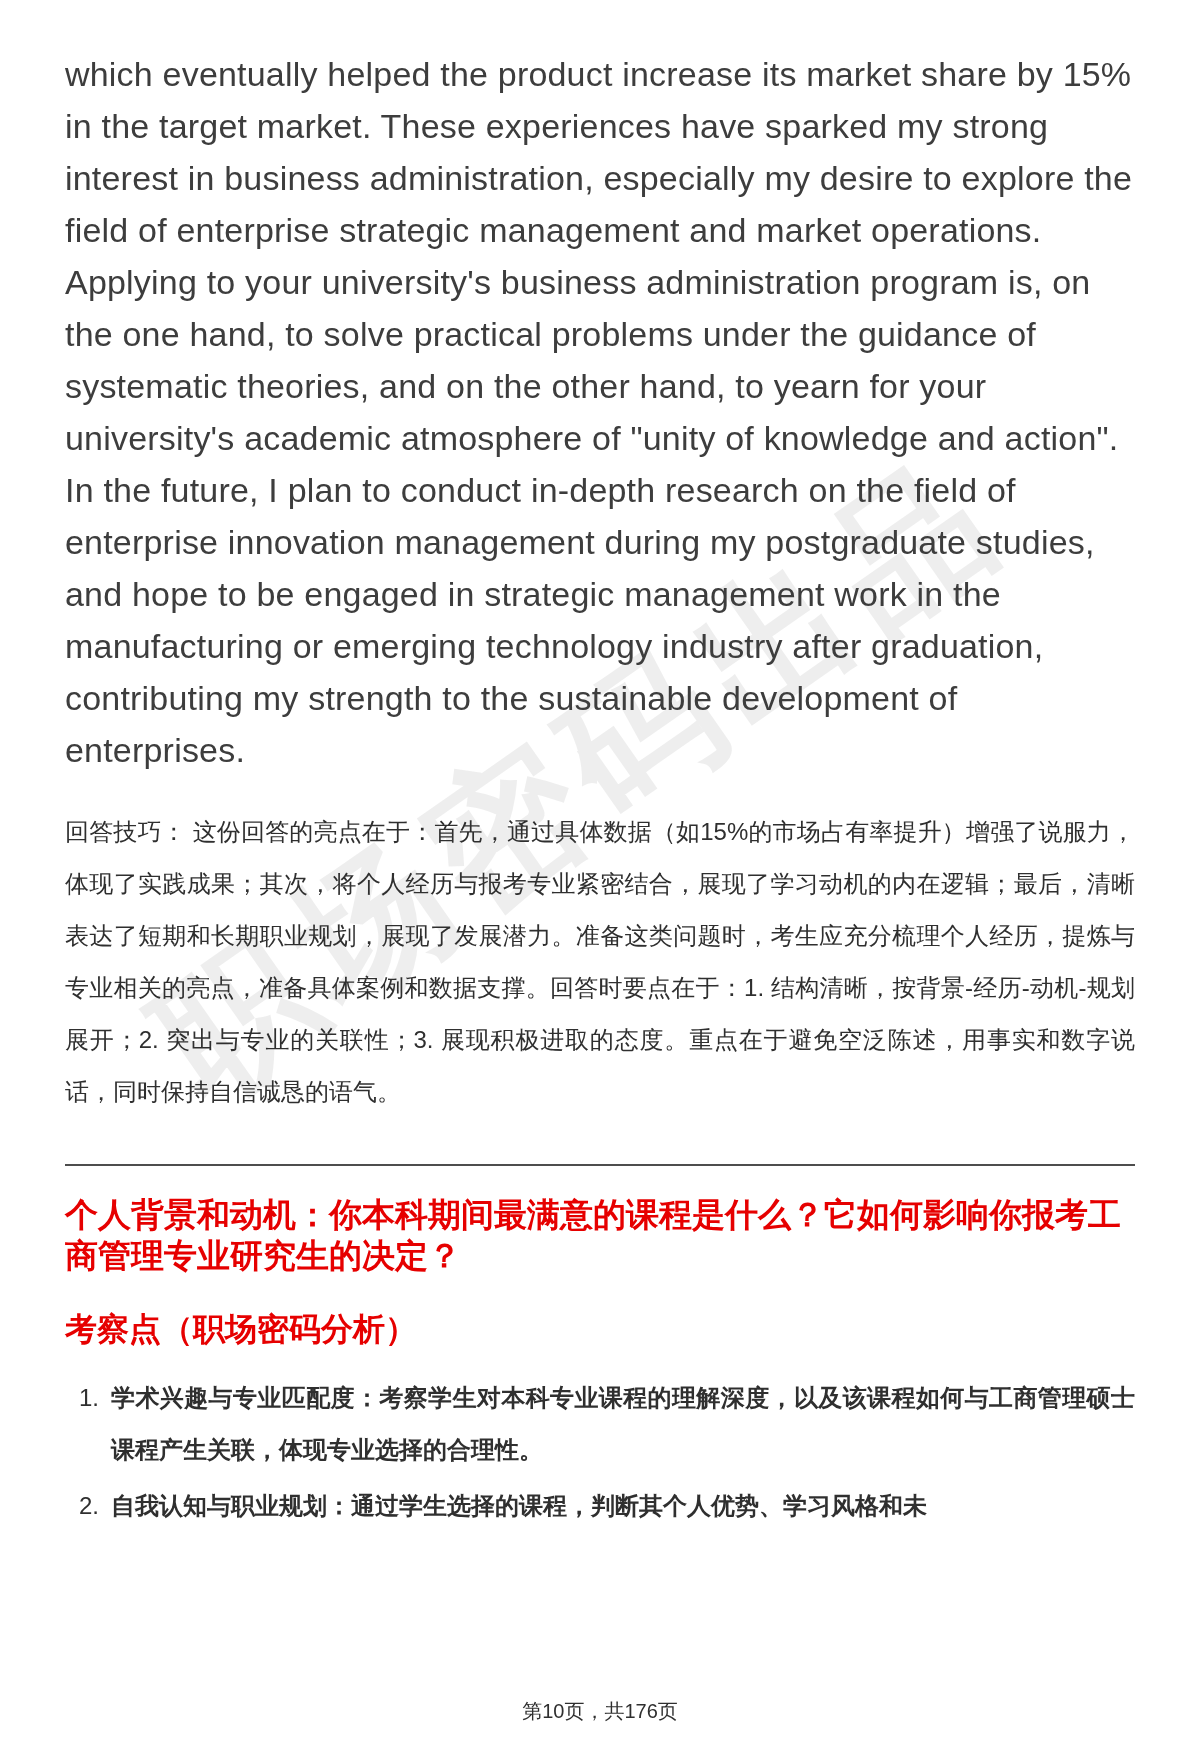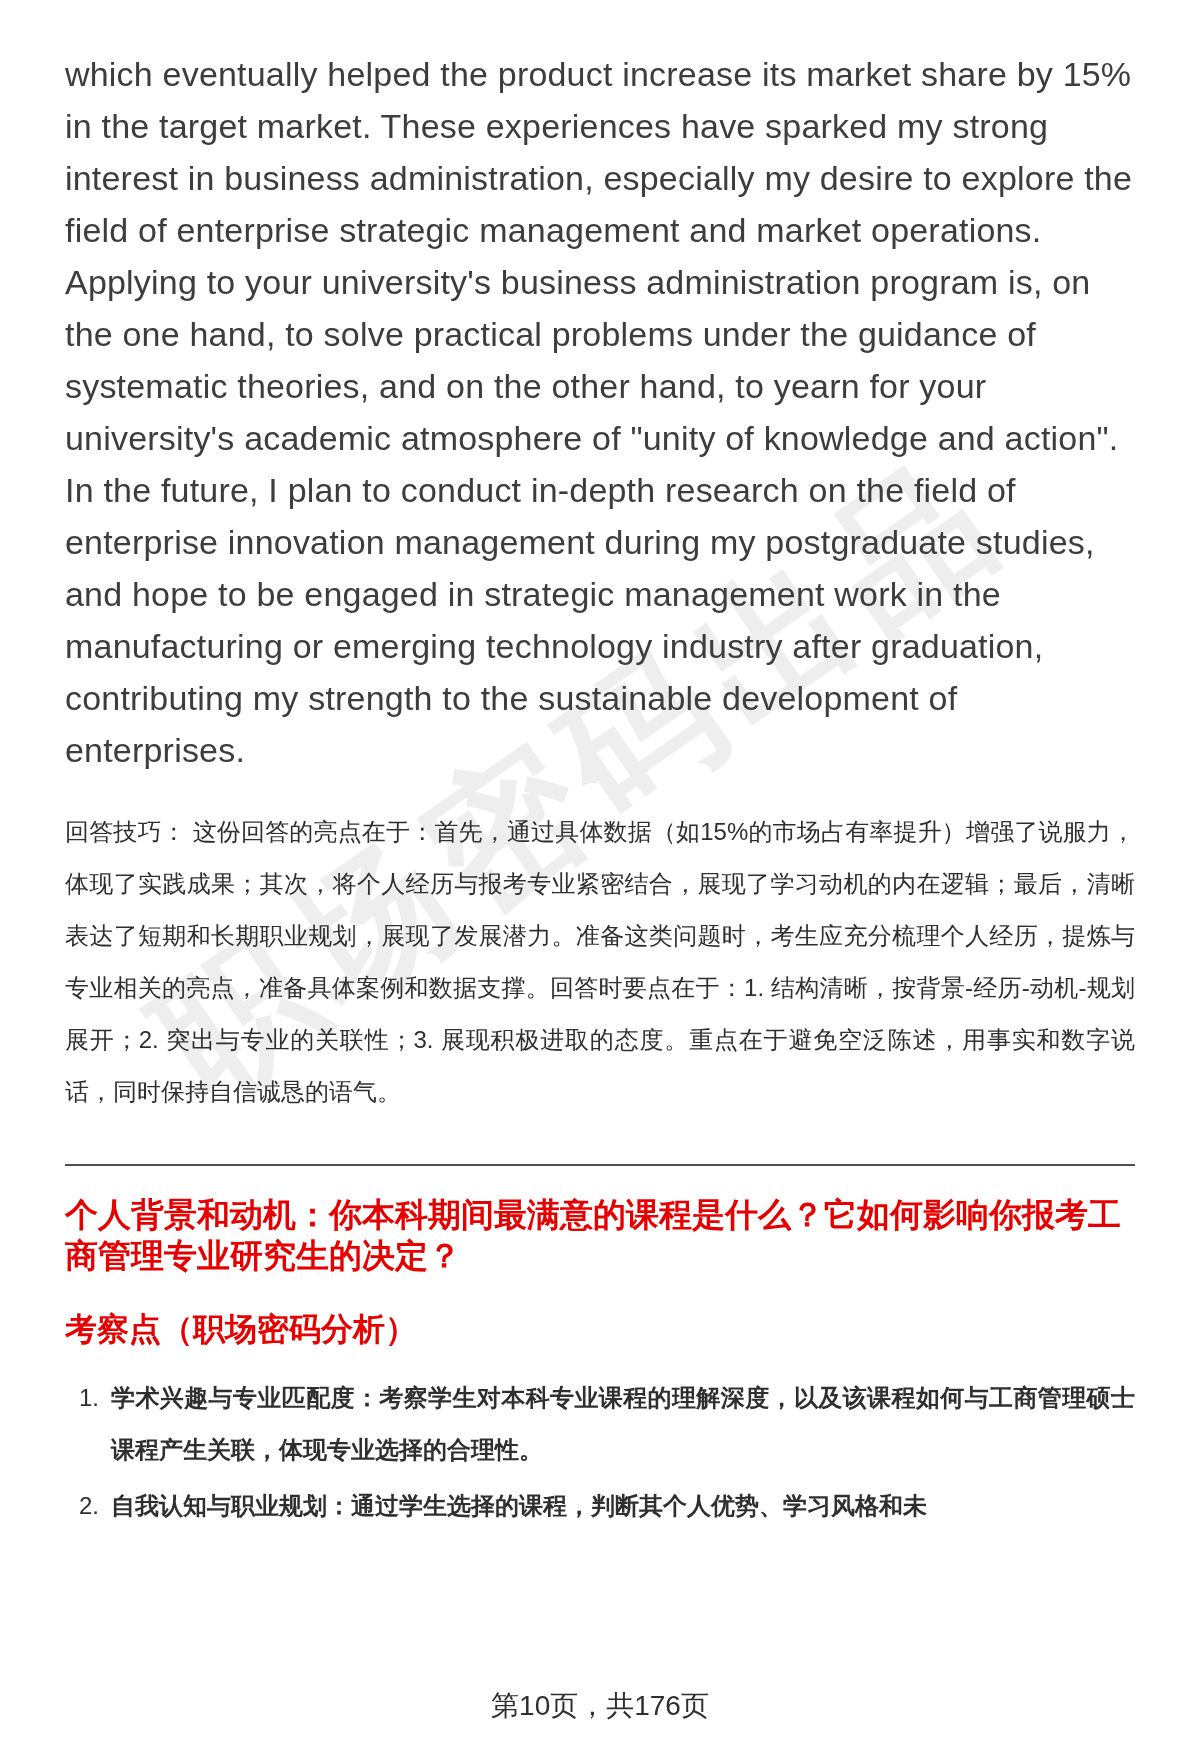--- a/index.html
+++ b/index.html
@@ -83,21 +83,21 @@
     flex: 1 1 auto;
     text-align: justify;
     font-weight: bold;
   }
   .footer {
     position: absolute;
     left: 0;
     right: 0;
     bottom: 30px;
     text-align: center;
-    font-size: 28px;
+    font-size: 20px;
     color: #2f2f2f;
     z-index: 1;
   }
 </style>
 </head>
 <body>
 
 <div class="page">
 
   <div class="watermark">职场密码出品</div>

